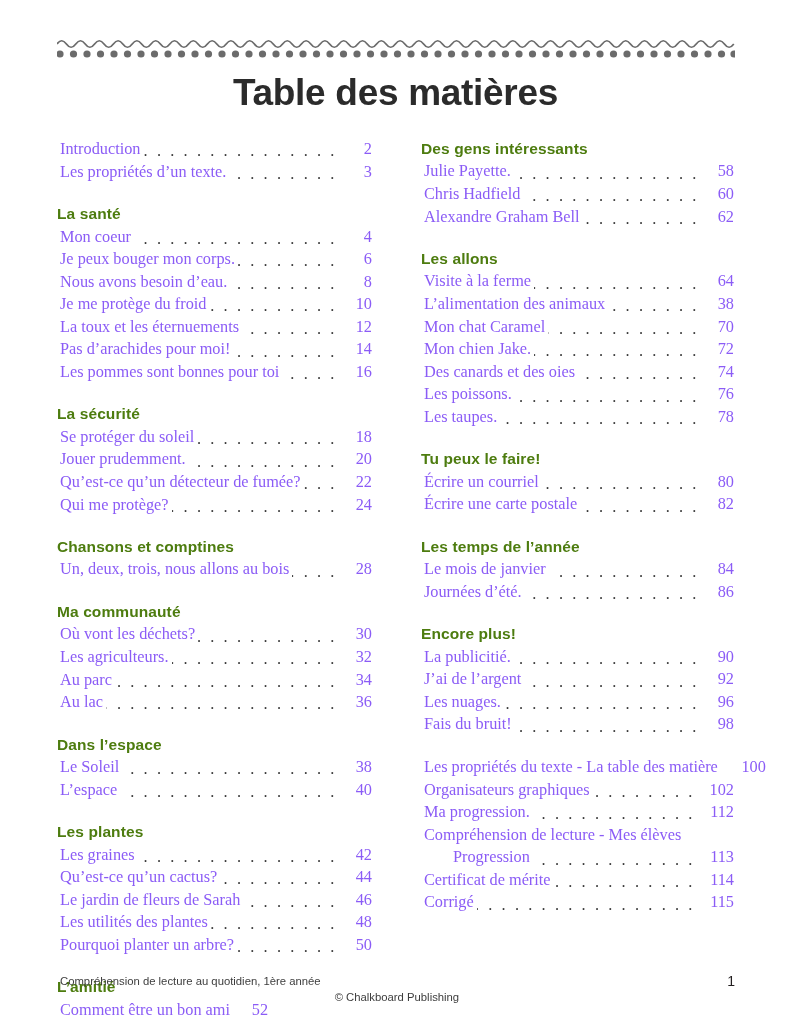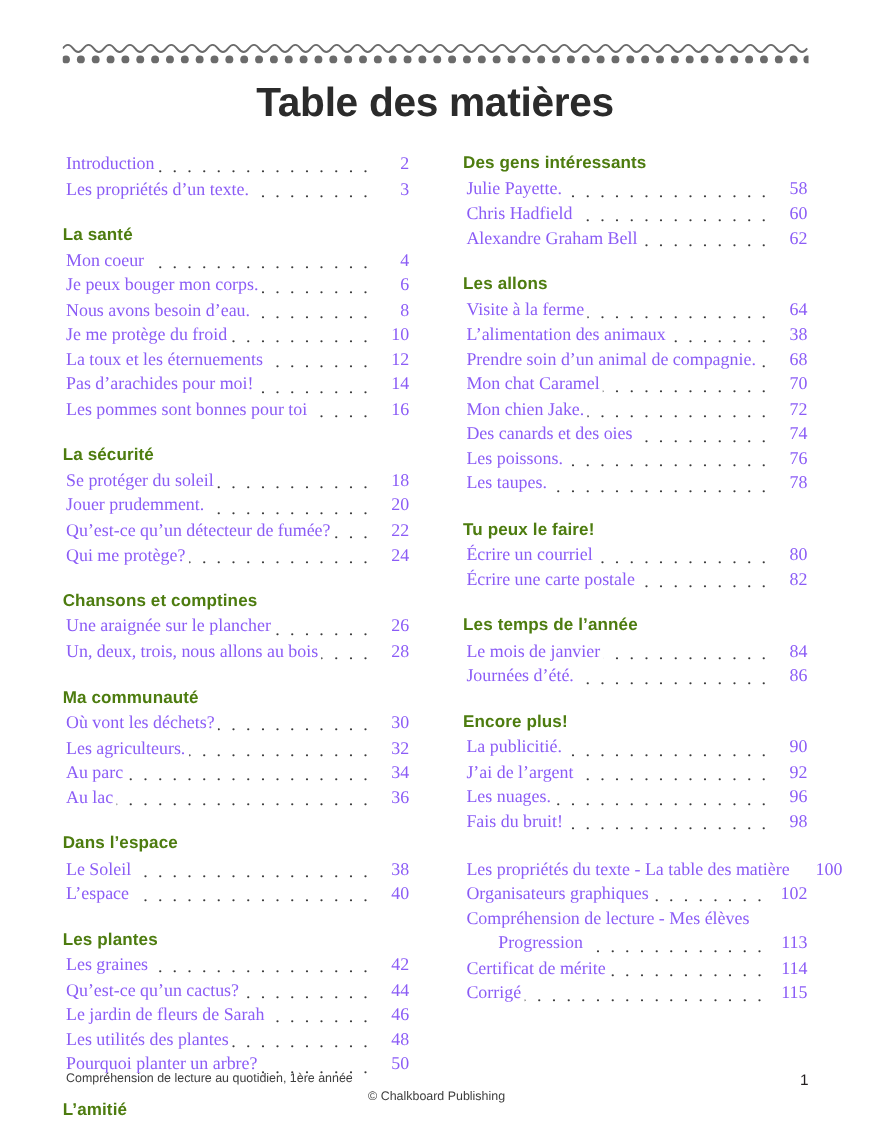--- a/index.html
+++ b/index.html
@@ -270,25 +270,20 @@
           </div>
           <div class="entry">
             <span class="etitle">Qui me protège?</span>
             <span class="leader"></span>
             <span class="pnum">24</span>
           </div>
         </div>
         <div class="section">
           <div class="sec-head">Chansons et comptines</div>
           <div class="entry">
-            <span class="etitle">Une araignée sur le plancher</span>
-            <span class="leader"></span>
-            <span class="pnum">26</span>
-          </div>
-          <div class="entry">
             <span class="etitle">Un, deux, trois, nous allons au bois</span>
             <span class="leader"></span>
             <span class="pnum">28</span>
           </div>
         </div>
         <div class="section">
           <div class="sec-head">Ma communauté</div>
           <div class="entry">
             <span class="etitle">Où vont les déchets?</span>
             <span class="leader"></span>
@@ -384,25 +379,20 @@
             <span class="etitle">Visite à la ferme</span>
             <span class="leader"></span>
             <span class="pnum">64</span>
           </div>
           <div class="entry">
             <span class="etitle">L’alimentation des animaux</span>
             <span class="leader"></span>
             <span class="pnum">38</span>
           </div>
           <div class="entry">
-            <span class="etitle">Prendre soin d’un animal de compagnie.</span>
-            <span class="leader"></span>
-            <span class="pnum">68</span>
-          </div>
-          <div class="entry">
             <span class="etitle">Mon chat Caramel</span>
             <span class="leader"></span>
             <span class="pnum">70</span>
           </div>
           <div class="entry">
             <span class="etitle">Mon chien Jake.</span>
             <span class="leader"></span>
             <span class="pnum">72</span>
           </div>
           <div class="entry">
@@ -473,20 +463,25 @@
         <div class="section">
           <div class="entry noleader wide">
             <span class="etitle">Les propriétés du texte - La table des matière</span>
             <span class="leader"></span>
             <span class="pnum">100</span>
           </div>
           <div class="entry wide">
             <span class="etitle">Organisateurs graphiques</span>
             <span class="leader"></span>
             <span class="pnum">102</span>
+          </div>
+          <div class="entry wide">
+            <span class="etitle">Ma progression.</span>
+            <span class="leader"></span>
+            <span class="pnum">112</span>
           </div>
           <div class="entry noleader wide">
             <span class="etitle">Compréhension de lecture - Mes élèves</span>
             <span class="leader"></span>
             <span class="pnum"></span>
           </div>
           <div class="entry cont wide">
             <span class="etitle">Progression</span>
             <span class="leader"></span>
             <span class="pnum">113</span>

